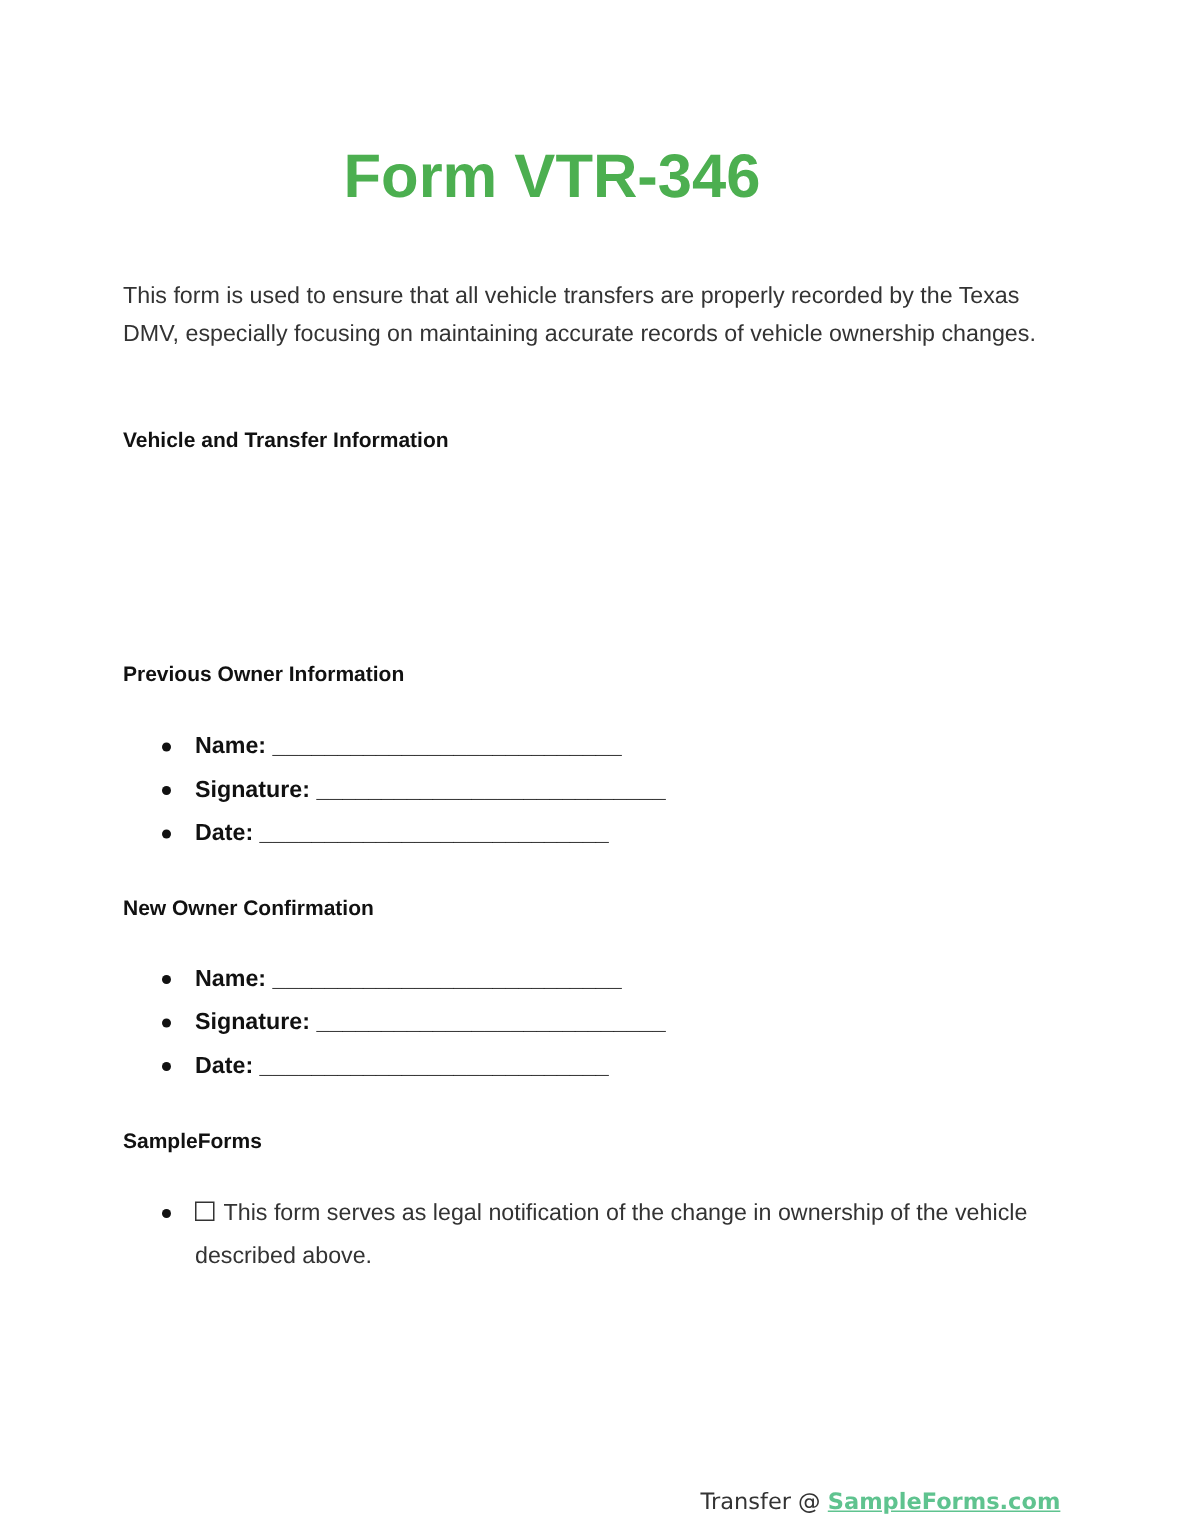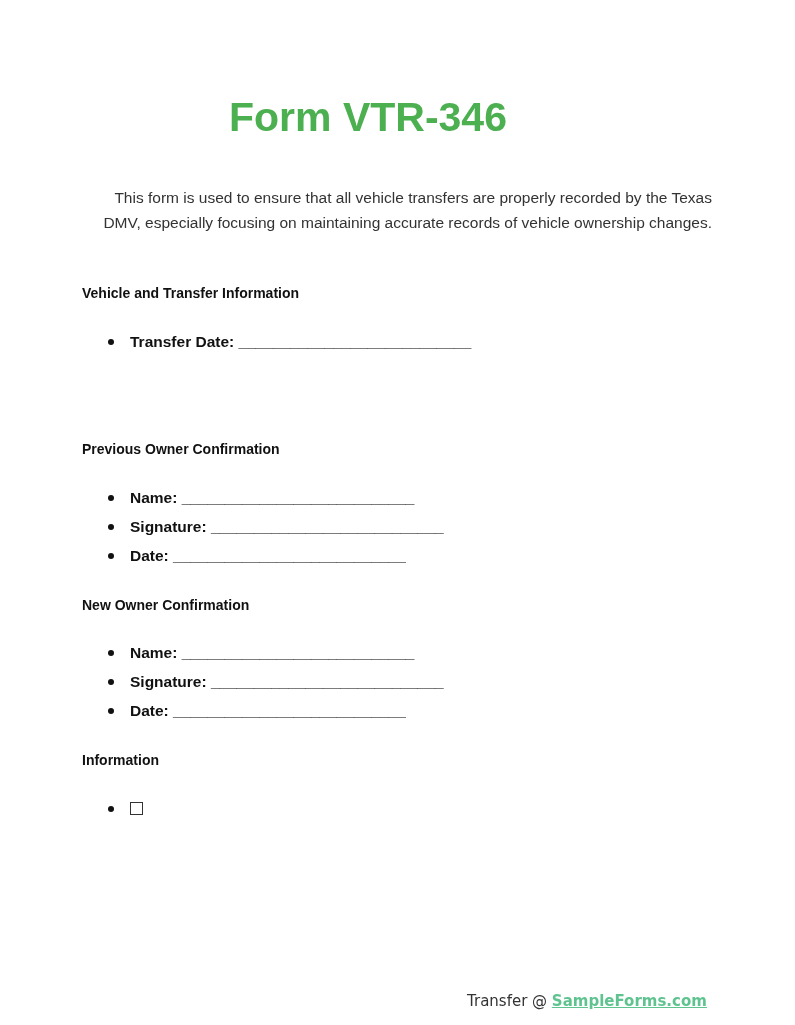--- a/index.html
+++ b/index.html
@@ -1,21 +1,21 @@
 <!DOCTYPE html>
 <html><head>
 <meta charset="utf-8">
 <style>
   html, body { margin: 0; padding: 0; background: #ffffff; }
   body { width: 795px; height: 1025px; position: relative; overflow: hidden;
          font-family: "Liberation Sans", sans-serif; color: #222222; }
   .title { position: absolute; top: 92px; left: 0; width: 736px; text-align: center;
            font-size: 41px; font-weight: bold; color: #4caf50; margin: 0; line-height: 50px; }
   .intro { position: absolute; top: 185px; left: 82px; width: 630px;
-           font-size: 15.5px; line-height: 25px; color: #333333; margin: 0; text-align: right; }
+           font-size: 15.5px; line-height: 25px; color: #333333; margin: 0; }
   .section-heading { position: absolute; left: 82px; font-size: 14px; font-weight: bold;
                      color: #111111; margin: 0; line-height: 20px; }
   ul.fields { position: absolute; left: 82px; margin: 0; padding: 0; list-style: none; }
   ul.fields li { position: relative; padding-left: 48px; height: 29px; line-height: 29px;
                  font-size: 15.5px; font-weight: bold; color: #111111; white-space: nowrap; }
   ul.fields li::before { content: ""; position: absolute; left: 26px; top: 12px;
                          width: 6px; height: 6px; border-radius: 50%; background: #111111; }
   .blank { letter-spacing: 0; }
   .confirm { position: absolute; top: 794px; left: 82px; width: 630px; margin: 0; padding: 0; list-style: none; }
   .confirm li { position: relative; padding-left: 48px; font-size: 15.5px; line-height: 29px; color: #333333; }
@@ -29,37 +29,36 @@
 </style>
 </head>
 <body>
 
 <h1 class="title">Form VTR-346</h1>
 
 <p class="intro">This form is used to ensure that all vehicle transfers are properly recorded by the Texas DMV, especially focusing on maintaining accurate records of vehicle ownership changes.</p>
 
 <h2 class="section-heading" style="top:283px">Vehicle and Transfer Information</h2>
 <ul class="fields" style="top:327px">
-  <li><span>Transfer Date:</span> <span class="blank">___________________________</span></li>
 </ul>
 
-<h2 class="section-heading" style="top:439px">Previous Owner Confirmation</h2>
+<h2 class="section-heading" style="top:439px">Previous Owner Information</h2>
 <ul class="fields" style="top:483px">
   <li><span>Name:</span> <span class="blank">___________________________</span></li>
   <li><span>Signature:</span> <span class="blank">___________________________</span></li>
   <li><span>Date:</span> <span class="blank">___________________________</span></li>
 </ul>
 
 <h2 class="section-heading" style="top:595px">New Owner Confirmation</h2>
 <ul class="fields" style="top:638px">
   <li><span>Name:</span> <span class="blank">___________________________</span></li>
   <li><span>Signature:</span> <span class="blank">___________________________</span></li>
   <li><span>Date:</span> <span class="blank">___________________________</span></li>
 </ul>
 
-<h2 class="section-heading" style="top:750px">Information</h2>
+<h2 class="section-heading" style="top:750px">SampleForms</h2>
 <ul class="confirm">
-  <li><span class="checkbox"></span></li>
+  <li><span class="checkbox"></span><span>This form serves as legal notification of the change in ownership of the vehicle described above.</span></li>
 </ul>
 
 <div class="footer">
   <span>Transfer @ </span><a>SampleForms.com</a>
 </div>
 
 </body></html>

